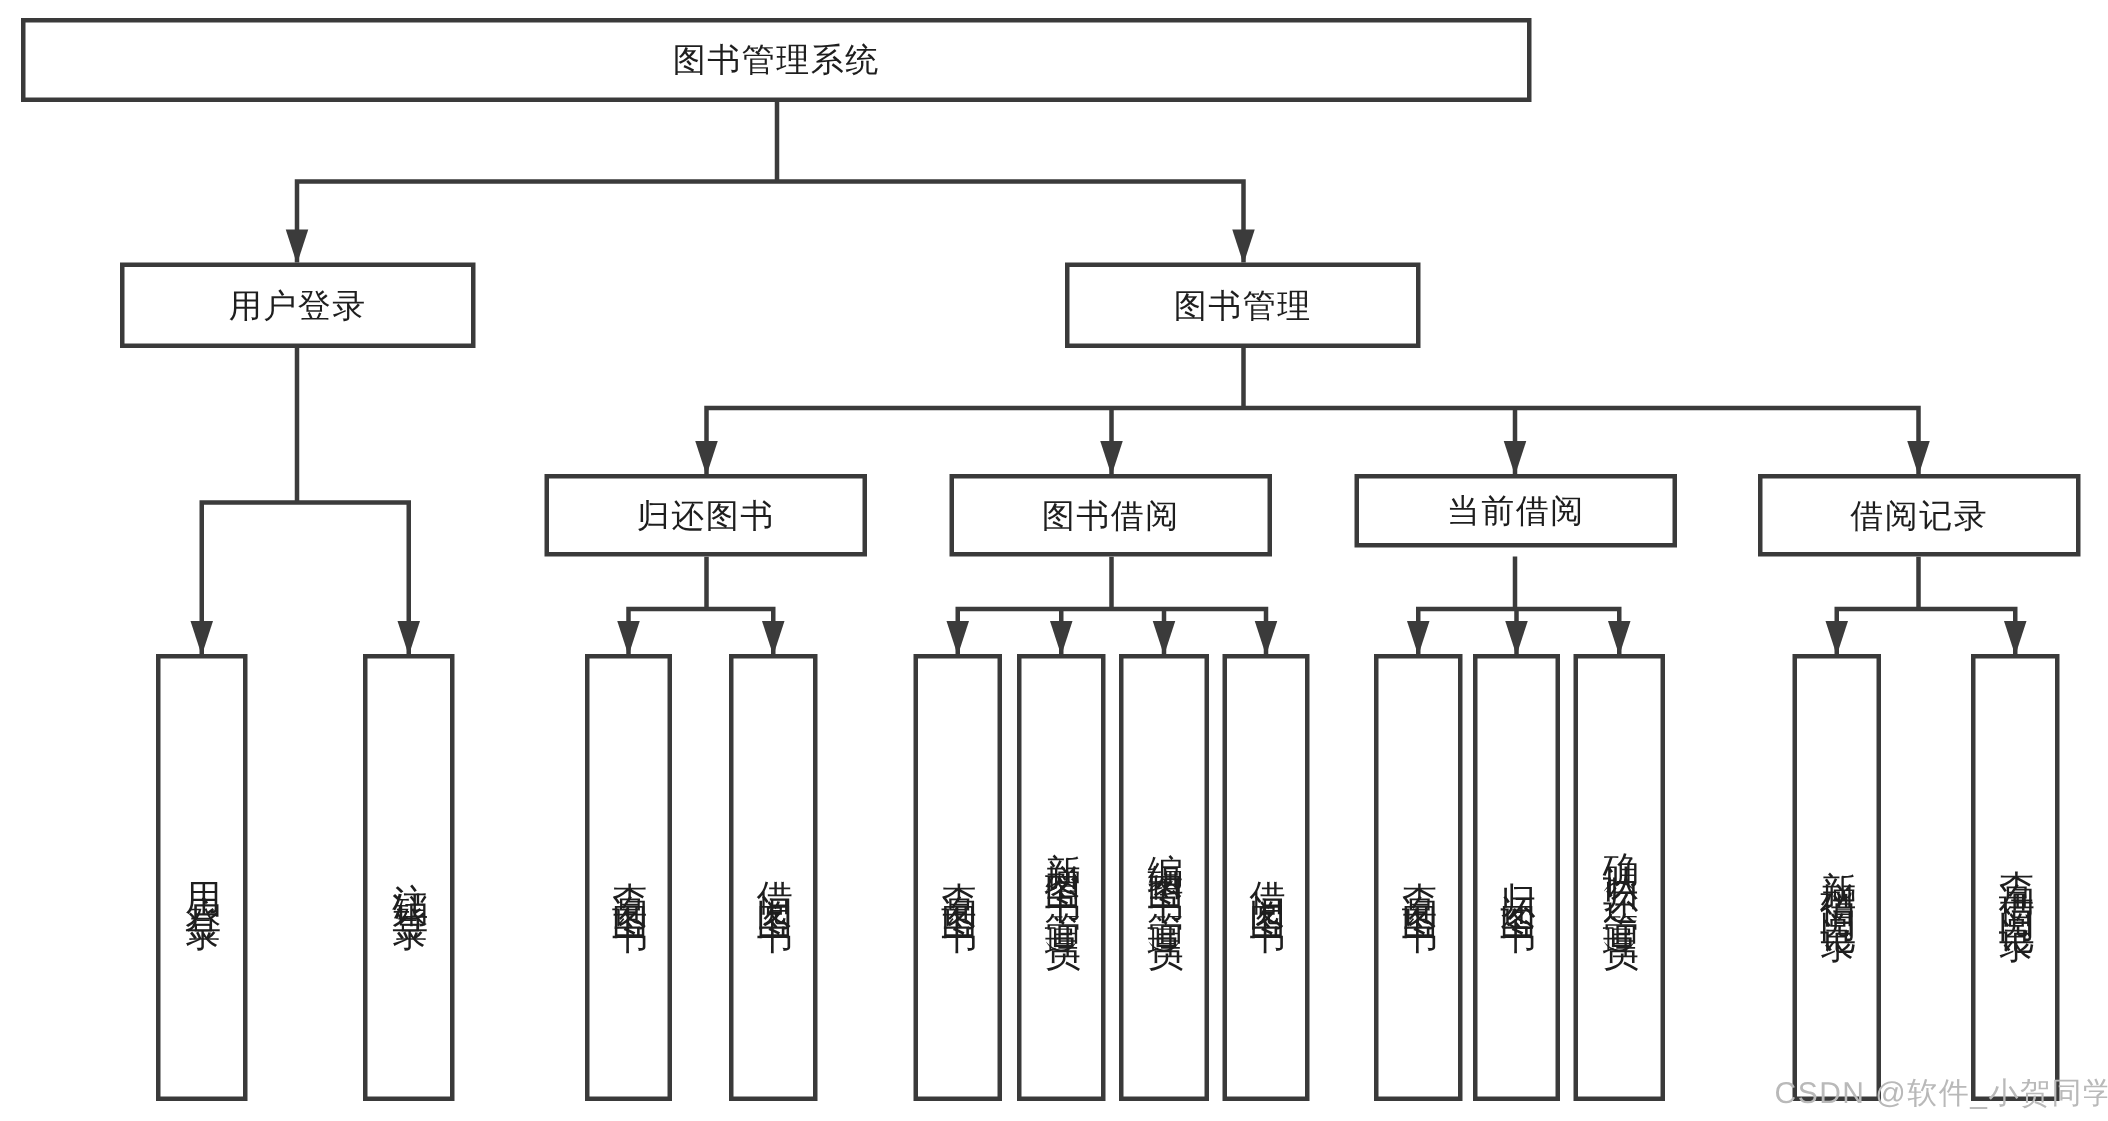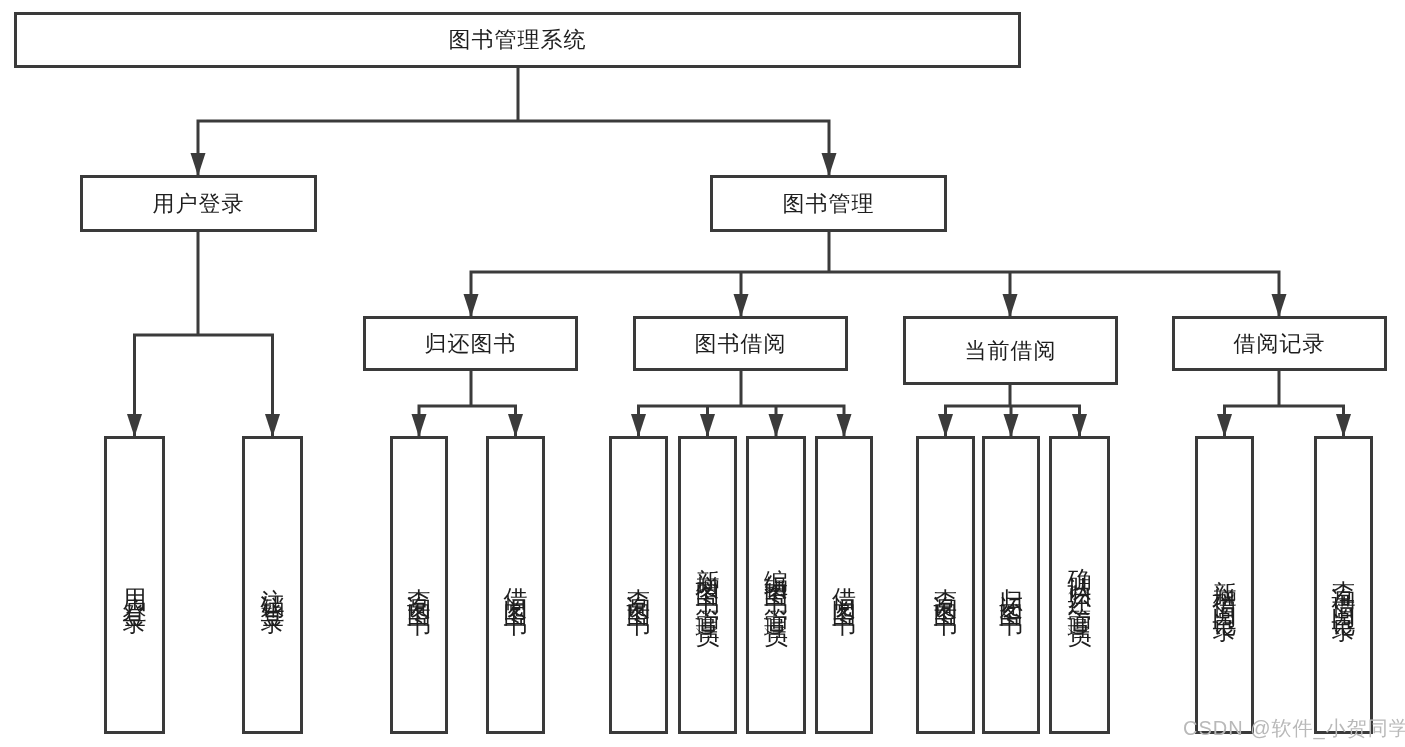--- a/index.html
+++ b/index.html
@@ -121,21 +121,21 @@
   <div class="box" style="left:710px;top:175px;width:237px;height:57px;">
     <span class="h-label">图书管理</span>
   </div>
 
   <div class="box" style="left:363px;top:316px;width:215px;height:55px;">
     <span class="h-label">归还图书</span>
   </div>
   <div class="box" style="left:633px;top:316px;width:215px;height:55px;">
     <span class="h-label">图书借阅</span>
   </div>
-  <div class="box" style="left:903px;top:316px;width:215px;height:69px;">
+  <div class="box" style="left:903px;top:316px;width:215px;height:49px;">
     <span class="h-label">当前借阅</span>
   </div>
   <div class="box" style="left:1172px;top:316px;width:215px;height:55px;">
     <span class="h-label">借阅记录</span>
   </div>
 
   <div class="box v-box" style="left:104px;top:436px;width:61px;height:298px;">
     <span class="v-label">用户登录</span>
   </div>
   <div class="box v-box" style="left:242px;top:436px;width:61px;height:298px;">

